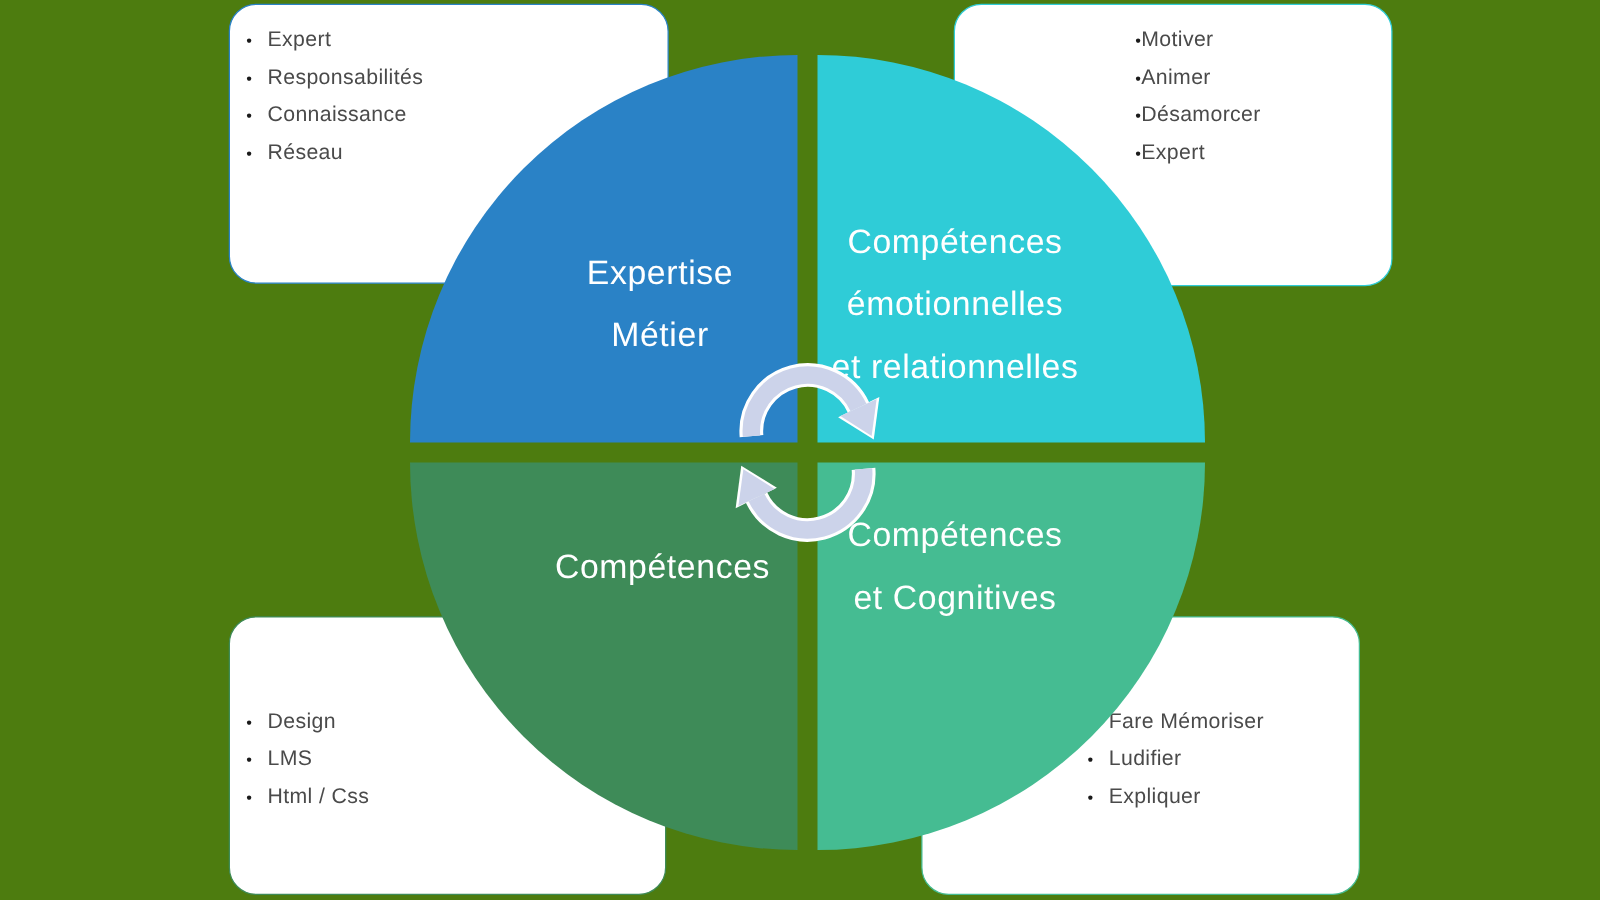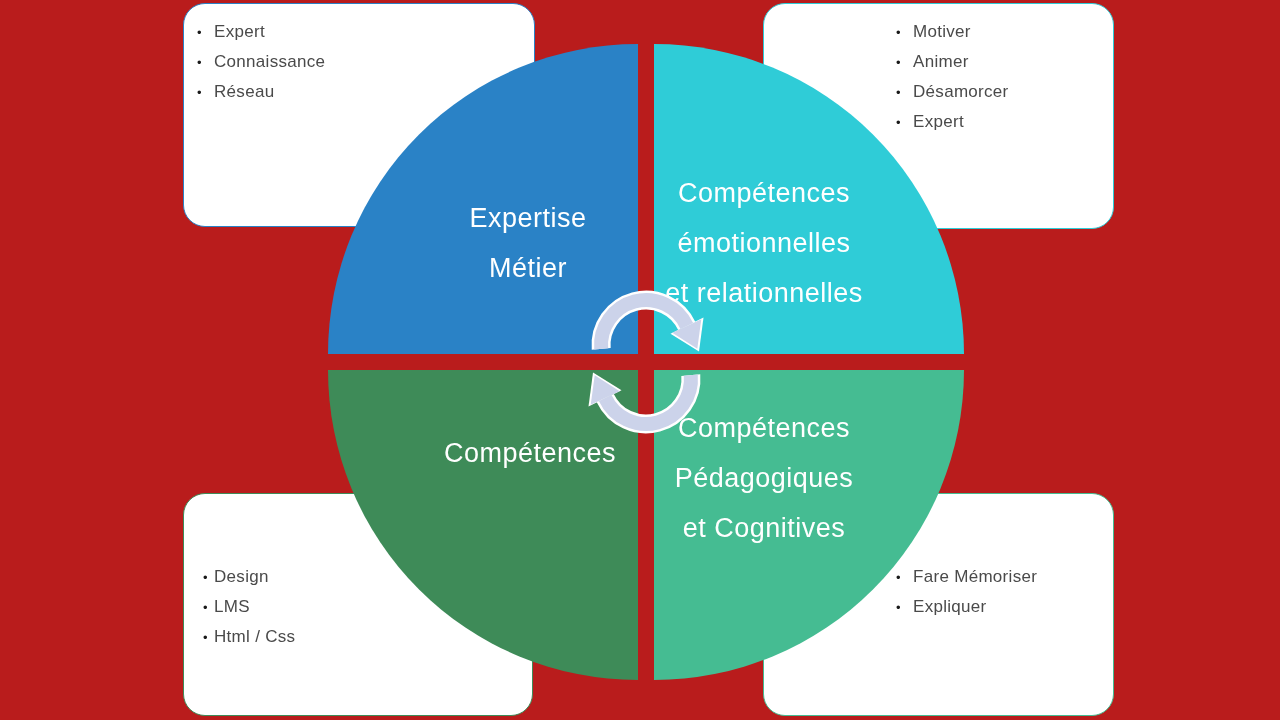--- a/index.html
+++ b/index.html
@@ -5,46 +5,46 @@
   html, body {
     margin: 0;
     padding: 0;
     background: #ffffff;
     font-family: "Liberation Sans", sans-serif;
   }
   #stage {
     position: relative;
     width: 1280px;
     height: 720px;
-    background: #b91c1c;
+    background: #4d7c0f;
     overflow: hidden;
   }
 
   
   .card {
     position: absolute;
     background: #ffffff;
     border-radius: 22px;
     border: 1px solid #999;
     box-sizing: border-box;
     z-index: 1;
   }
   .card.tl { left: 183px; top: 3px;   width: 352px; height: 224px; border-color: #2a82c6; }
   .card.tr { left: 763px; top: 3px;   width: 351px; height: 226px; border-color: #2fccd7; }
   .card.bl { left: 183px; top: 493px; width: 350px; height: 223px; border-color: #3e8b58; }
-  .card.br { left: 763px; top: 493px; width: 351px; height: 223px; border-color: #45bc92; }
+  .card.br { left: 737px; top: 493px; width: 351px; height: 223px; border-color: #45bc92; }
 
   .card ul {
     list-style: none;
     margin: 0;
     padding: 0;
   }
   .card.tl ul { margin: 13px 0 0 13px; }
-  .card.tr ul { margin: 13px 0 0 132px; }
-  .card.bl ul { margin: 68px 0 0 13px; text-align: center; }
+  .card.tr ul { margin: 13px 0 0 132px; text-align: right; }
+  .card.bl ul { margin: 68px 0 0 13px; }
   .card.br ul { margin: 68px 0 0 132px; }
 
   .card li {
     display: flex;
     align-items: baseline;
     font-size: 17px;
     line-height: 29px;
     font-weight: 300;
     color: #4a4a4a;
     letter-spacing: 0.3px;
@@ -100,20 +100,24 @@
 <div id="stage">
 
   <div class="card tl">
     <ul>
       <li>
           <span class="bullet"></span>
           <span>Expert</span>
         </li>
       <li>
           <span class="bullet"></span>
+          <span>Responsabilités</span>
+        </li>
+      <li>
+          <span class="bullet"></span>
           <span>Connaissance</span>
         </li>
       <li>
           <span class="bullet"></span>
           <span>Réseau</span>
         </li>
     </ul>
   </div>
 
   <div class="card tr">
@@ -152,20 +156,24 @@
           <span>Html / Css</span>
         </li>
     </ul>
   </div>
 
   <div class="card br">
     <ul>
       <li>
           <span class="bullet"></span>
           <span>Fare Mémoriser</span>
+        </li>
+      <li>
+          <span class="bullet"></span>
+          <span>Ludifier</span>
         </li>
       <li>
           <span class="bullet"></span>
           <span>Expliquer</span>
         </li>
     </ul>
   </div>
 
   <div class="quad q-tl"></div>
   <div class="quad q-tr"></div>
@@ -179,21 +187,20 @@
   <div class="quad-label l-tr">
     <div>Compétences</div>
     <div>émotionnelles</div>
     <div>et relationnelles</div>
   </div>
   <div class="quad-label l-bl">
     <div>Compétences</div>
   </div>
   <div class="quad-label l-br">
     <div>Compétences</div>
-    <div>Pédagogiques</div>
     <div>et Cognitives</div>
   </div>
 
   <svg class="cycle-arrows" viewBox="0 0 160 160" aria-hidden="true">
     <g>
 
       <path d="M 35.2 66.9 A 45 45 0 0 1 120.8 44.0" fill="none" stroke="#ffffff" stroke-width="19"></path>
       <polygon points="137.5,35.5 104.5,51.8 133.0,69.5" fill="#ffffff"></polygon>
       <path d="M 35.2 66.9 A 45 45 0 0 1 120.8 44.0" fill="none" stroke="#ccd3ea" stroke-width="14"></path>
       <polygon points="135.3,37.2 106.3,50.8 131.3,66.7" fill="#ccd3ea"></polygon>

